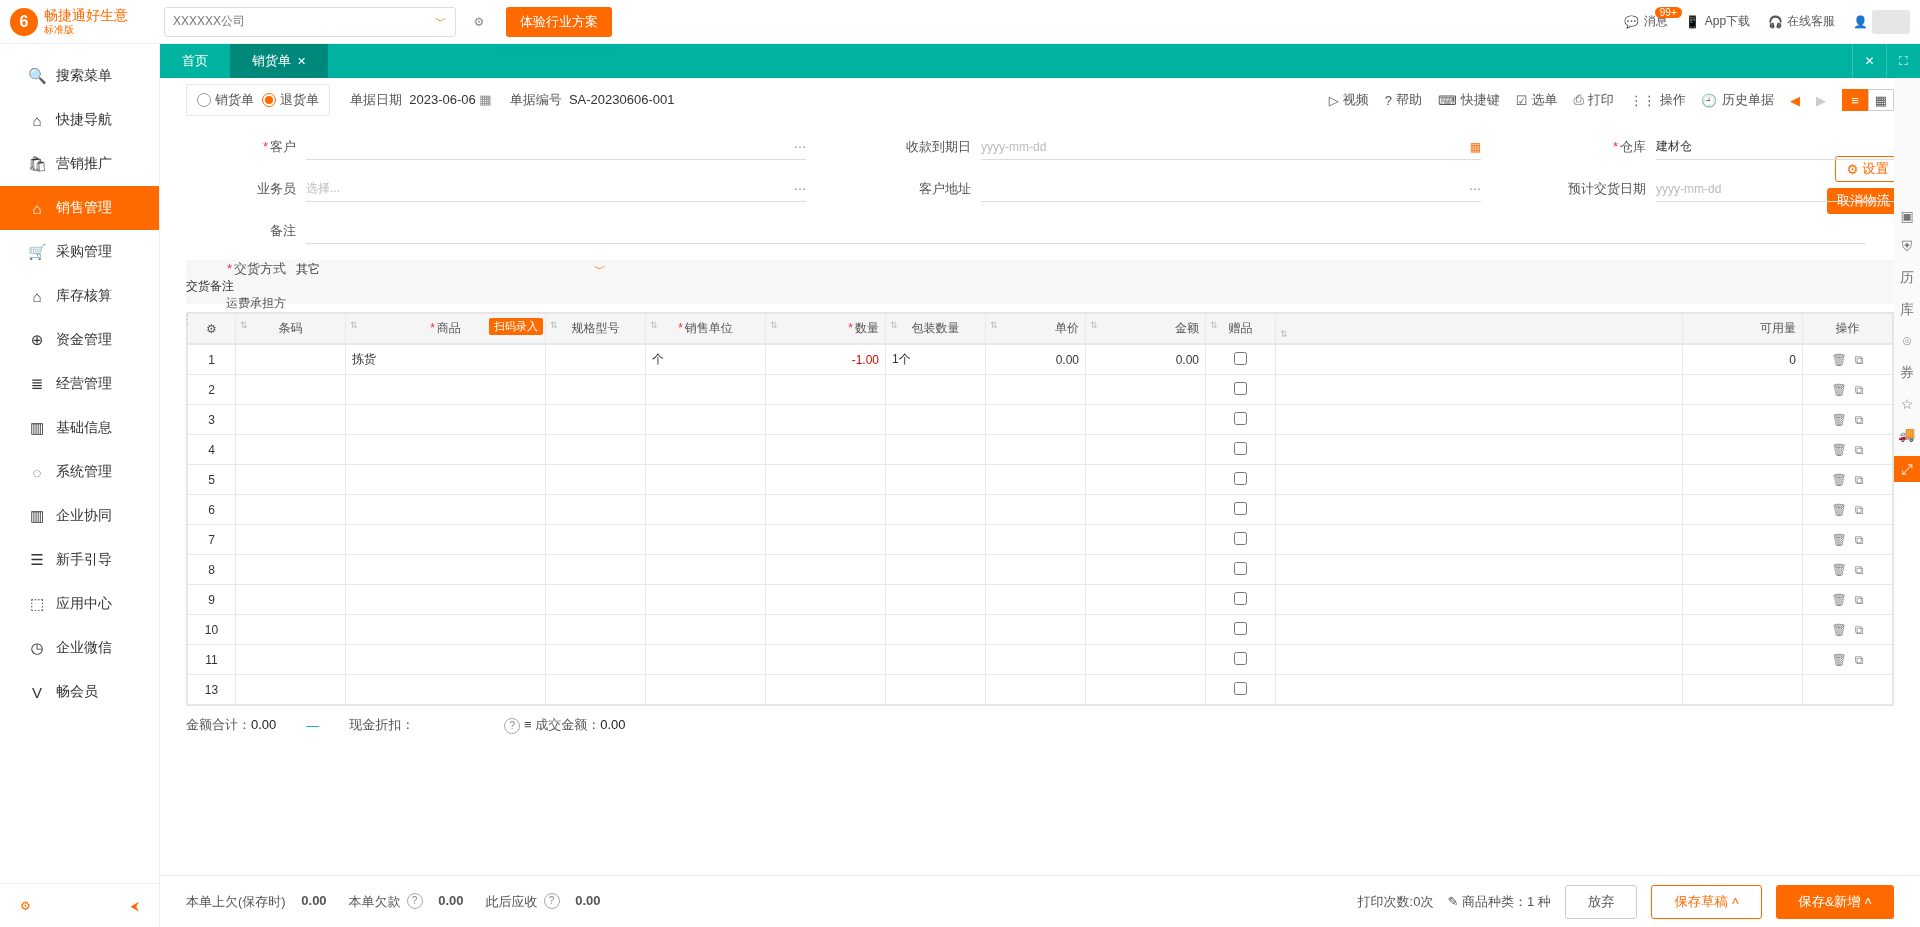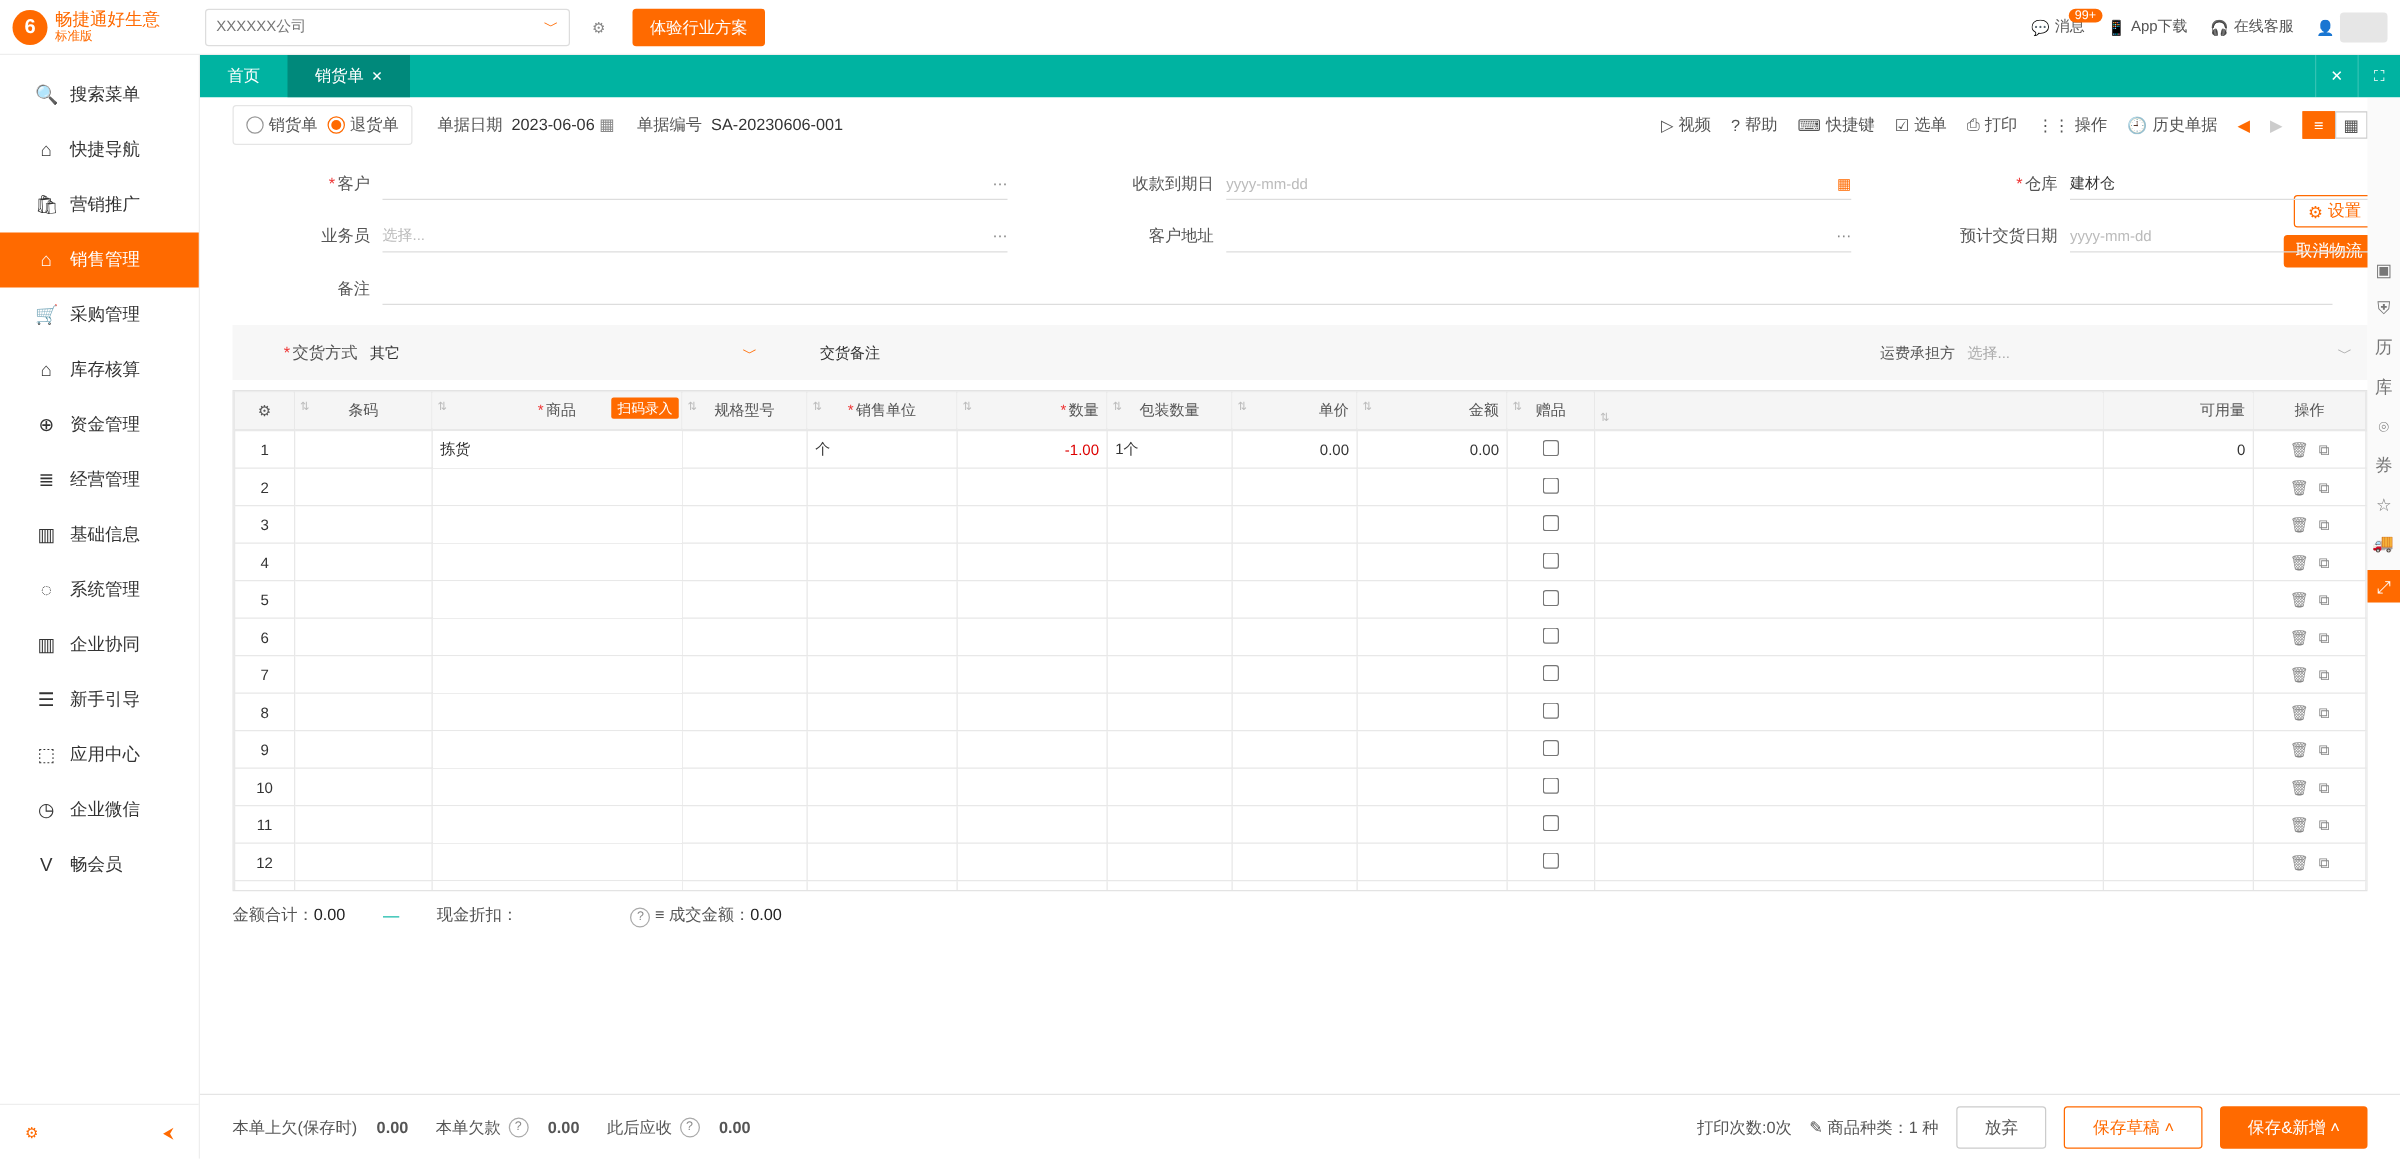--- a/index.html
+++ b/index.html
@@ -64,21 +64,21 @@
 .field .ctl .suffix { position:absolute; right:0; color:#888;}
 .w1{ width:500px;} .w2{ width:500px;} .w3{width:500px;}
 .remark-row .ctl { width: 1560px;}
 
 
 .right-float { position:absolute; right:20px; top:78px; display:flex; flex-direction:column; gap:6px; align-items:flex-end;}
 .btn-outline-orange{ border:1px solid #ff6a00; color:#ff6a00; background:#fff; border-radius:3px; height:26px; padding:0 10px; display:flex;align-items:center; gap:4px;}
 .btn-solid-orange{ background:#ff6a00; color:#fff; border:none; border-radius:3px; height:26px; padding:0 10px;}
 
 
-.delivery-row { margin:6px 26px 8px 26px; background:#f7f7f7; height:44px; display:flex; align-items:center;}
+.delivery-row { margin:6px 26px 8px 26px; background:#f7f7f7; height:44px; display:flex; flex-direction:column;}
 .delivery-row .field .lbl{ width:110px;}
 .dropdown-faux{ display:flex; align-items:center; gap:6px; width:320px; justify-content:space-between; padding-right:10px; color:#333;}
 .dropdown-faux .chev{ color:#ff6a00;}
 .delivery-row .memo{ flex:1; padding-left:10px; color:#999;}
 .delivery-row .carrier-lbl{ width:110px; text-align:right; padding-right:10px; color:#555;}
 .delivery-row .carrier-ctl{ width:320px; color:#aaa; display:flex; justify-content:space-between; align-items:center; padding-right:12px;}
 
 
 .tbl-wrap{ margin:0 26px; border:1px solid #e3e3e3;}
 .tbl { width:100%; border-collapse:collapse; table-layout:fixed;}
@@ -104,21 +104,21 @@
 .subtotal td{ background:#fafafa; font-weight:500;}
 .act-ico{ color:#888; margin:0 4px;}
 
 
 .totals{ padding:10px 26px; display:flex; gap:30px; color:#555; font-size:13px; align-items:center;}
 .totals .k{ color:#555;}
 .totals .v{ color:#222; font-weight:500;}
 .totals .sep{ color:#00b3a1;}
 
 .footer{ position:absolute; bottom:0; left:0; right:0; height:52px; border-top:1px solid #e5e5e5; background:#fff; display:flex; align-items:center; padding:0 26px; font-size:13px; color:#555; gap:22px;}
-.footer .blk{ display:flex; align-items:center; gap:6px;}
+.footer .blk{ display:flex; gap:6px;}
 .footer .right{ margin-left:auto; display:flex; align-items:center; gap:14px;}
 .btn-plain{ background:#fff; border:1px solid #ccc; height:34px; padding:0 22px; border-radius:3px; color:#555;}
 .btn-draft{ background:#fff; border:1px solid #ff6a00; color:#ff6a00; height:34px; padding:0 22px; border-radius:3px;}
 .btn-primary{ background:#ff6a00; color:#fff; border:none; height:34px; padding:0 22px; border-radius:3px;}
 .qmark{ width:16px;height:16px;border:1px solid #aaa; border-radius:50%; display:inline-flex;align-items:center;justify-content:center; font-size:10px; color:#888;}
 
 
 .right-rail{ position:absolute; right:0; top:34px; width:26px; background:#fafafa; display:flex; flex-direction:column; gap:14px; padding-top:130px; align-items:center; color:#777; font-size:14px;}
 .right-rail .ri.active{ background:#ff6a00; color:#fff; width:26px; height:26px; display:flex;align-items:center;justify-content:center;}
 
@@ -546,35 +546,20 @@
                   <td class="col-qty "></td>
                   <td class="col-pack"></td>
                   <td class="col-price"></td>
                   <td class="col-amt"></td>
                   <td class="col-gift"><input type="checkbox" style=""></td>
                   <td class="col-gap"></td>
                   <td class="col-avail"></td>
                   <td class="col-act"><span class="act-ico">🗑</span><span class="act-ico">⧉</span></td>
                 </tr>
                 <tr>
-                  <td class="col-idx">12</td>
-                  <td class="col-barcode"></td>
-                  <td class="col-item"></td>
-                  <td class="col-spec"></td>
-                  <td class="col-unit"></td>
-                  <td class="col-qty "></td>
-                  <td class="col-pack"></td>
-                  <td class="col-price"></td>
-                  <td class="col-amt"></td>
-                  <td class="col-gift"><input type="checkbox" style=""></td>
-                  <td class="col-gap"></td>
-                  <td class="col-avail"></td>
-                  <td class="col-act"><span class="act-ico">🗑</span><span class="act-ico">⧉</span></td>
-                </tr>
-                <tr>
                   <td class="col-idx">13</td>
                   <td class="col-barcode"></td>
                   <td class="col-item"></td>
                   <td class="col-spec"></td>
                   <td class="col-unit"></td>
                   <td class="col-qty "></td>
                   <td class="col-pack"></td>
                   <td class="col-price"></td>
                   <td class="col-amt"></td>
                   <td class="col-gift"><input type="checkbox" style=""></td>

